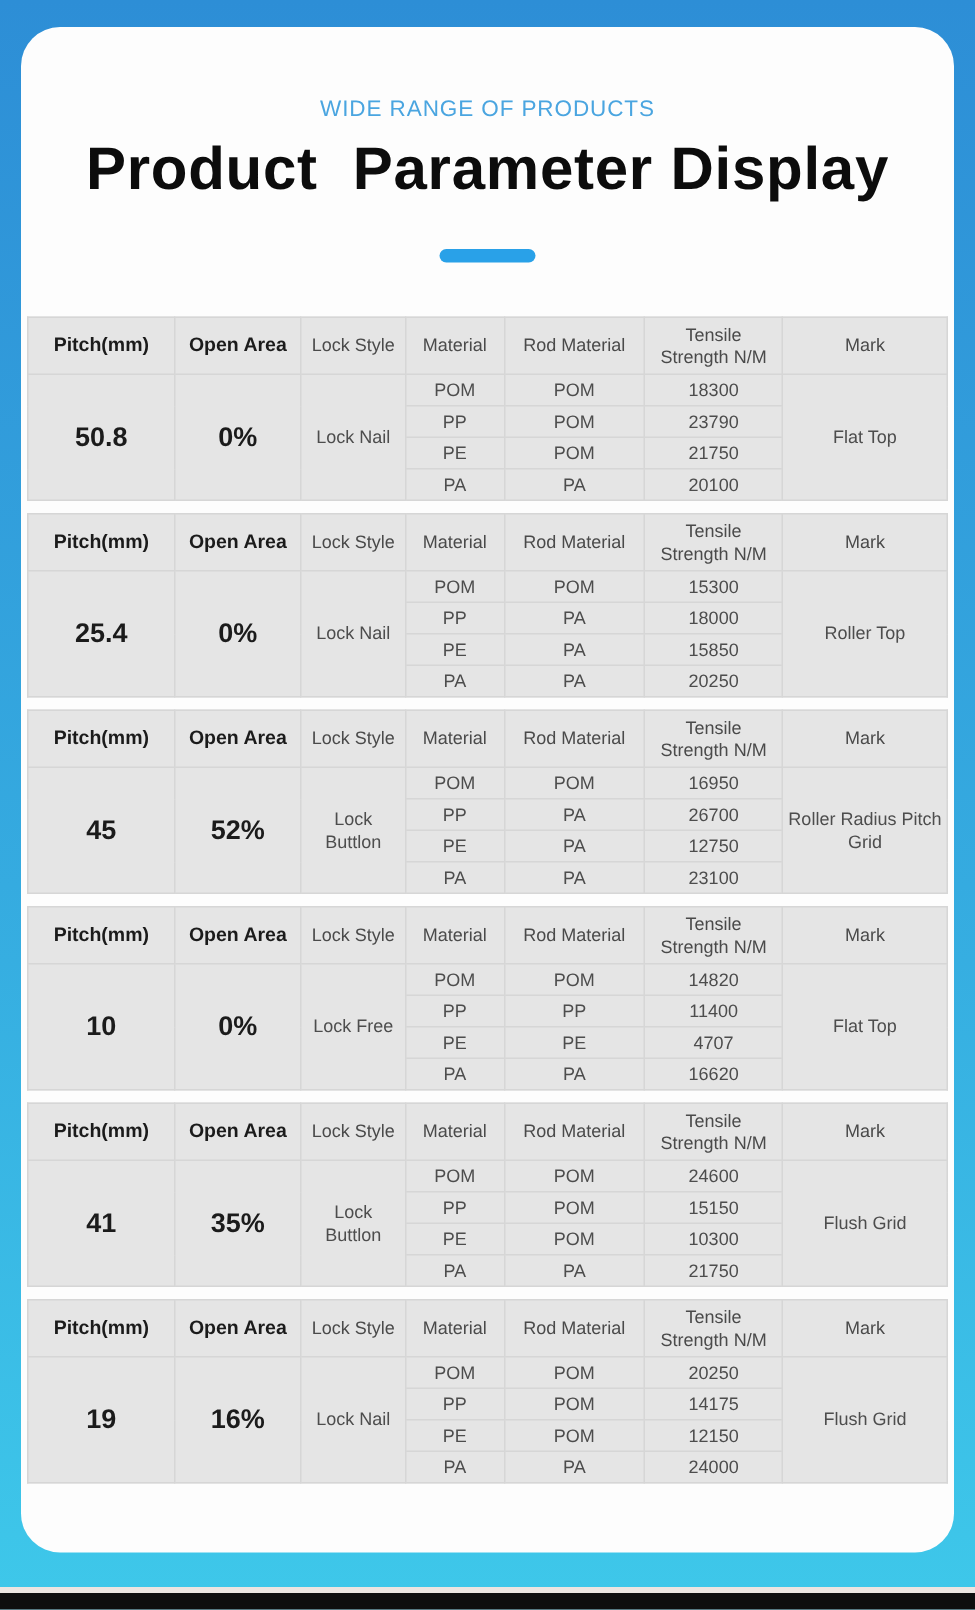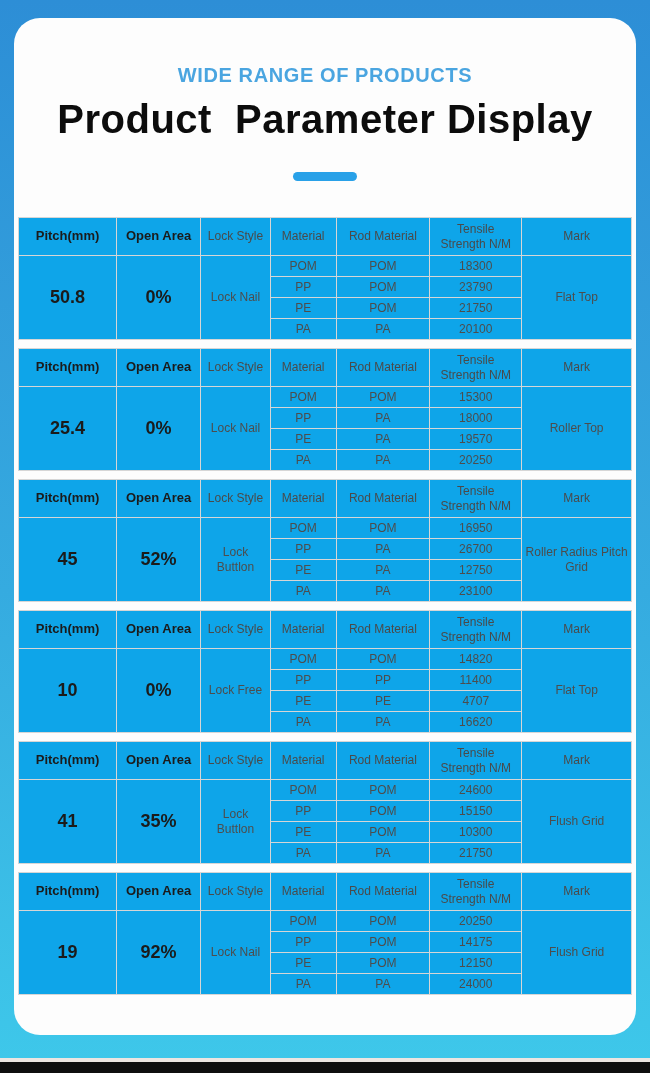--- a/index.html
+++ b/index.html
@@ -14,22 +14,22 @@
   .card {
     position: absolute;
     left: 14px; right: 14px; top: 18px;
     height: 1017px;
     background: #fdfdfd;
     border-radius: 26px;
     padding: 46px 4px 0 4px;
   }
   .subtitle {
     text-align: center;
-    font-size: 20px;
-    font-weight: bold;
+    font-size: 15px;
+    font-weight: normal;
     letter-spacing: 0.6px;
     color: #4aa5e0;
   }
   .title {
     text-align: center;
     font-size: 40px;
     font-weight: bold;
     color: #0c0c0c;
     margin-top: 10px;
     letter-spacing: 0.5px;
@@ -42,21 +42,21 @@
     margin: 30px auto 0 auto;
   }
   .tables { margin-top: 36px; }
   table.param-table {
     width: 100%;
     border-collapse: collapse;
     table-layout: fixed;
     margin-bottom: 8px;
     font-size: 12px;
     color: #4d4d4d;
-    background: #0ea5e9;
+    background: #e5e5e5;
   }
   .param-table th, .param-table td {
     border: 1px solid #d6d6d6;
     text-align: center;
     vertical-align: middle;
     padding: 1px 3px;
     line-height: 1.25;
   }
   .param-table thead th {
     height: 38px;
@@ -176,21 +176,21 @@
         <td rowspan="4">Roller Top</td>
       </tr>
       <tr>
         <td>PP</td>
         <td>PA</td>
         <td>18000</td>
       </tr>
       <tr>
         <td>PE</td>
         <td>PA</td>
-        <td>19570</td>
+        <td>15850</td>
       </tr>
       <tr>
         <td>PA</td>
         <td>PA</td>
         <td>20250</td>
       </tr>
     </tbody>
   </table>
 
   <table class="param-table">
@@ -357,21 +357,21 @@
         <th>Lock Style</th>
         <th>Material</th>
         <th>Rod Material</th>
         <th>Tensile Strength N/M</th>
         <th>Mark</th>
       </tr>
     </thead>
     <tbody>
       <tr>
         <td class="strong" rowspan="4">19</td>
-        <td class="strong" rowspan="4">92%</td>
+        <td class="strong" rowspan="4">16%</td>
         <td rowspan="4">Lock Nail</td>
         <td>POM</td>
         <td>POM</td>
         <td>20250</td>
         <td rowspan="4">Flush Grid</td>
       </tr>
       <tr>
         <td>PP</td>
         <td>POM</td>
         <td>14175</td>

